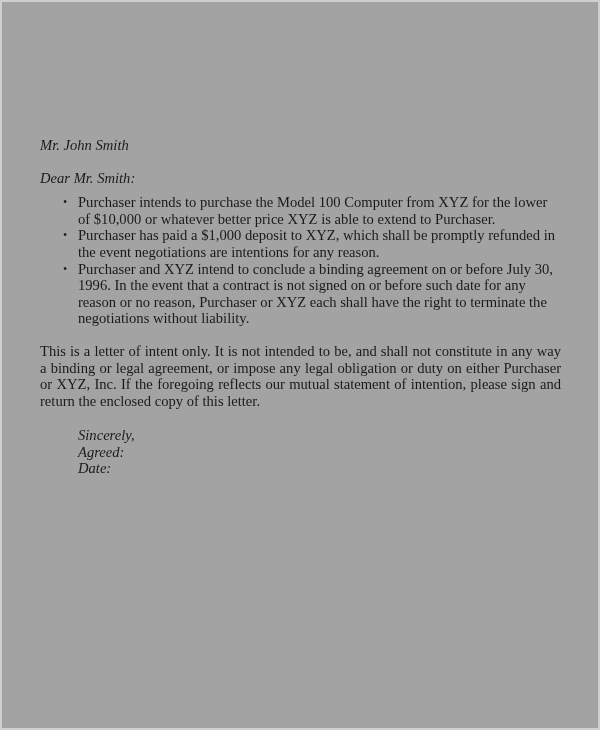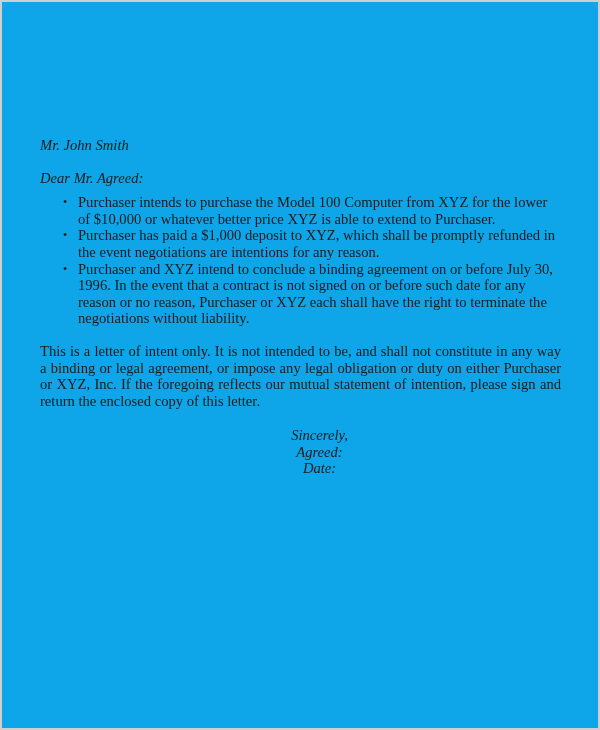--- a/index.html
+++ b/index.html
@@ -6,21 +6,21 @@
       margin: 0;
       padding: 0;
       background: #ffffff;
     }
     .page {
       position: relative;
       width: 600px;
       height: 730px;
       box-sizing: border-box;
       border: 2px solid #cfcfcf;
-      background: #0ea5e9;
+      background: #a3a3a3;
       font-family: "Liberation Serif", "DejaVu Serif", serif;
       font-size: 14.6px;
       line-height: 16.6px;
       color: #1a1a1a;
       overflow: hidden;
     }
     .content {
       position: absolute;
       left: 38px;
       top: 135px;
@@ -47,35 +47,34 @@
     .bullet {
       position: absolute;
       left: -15px;
       top: 0;
       font-size: 12px;
     }
     .closing {
       margin-top: 18px;
       padding-left: 38px;
       line-height: 16.2px;
-      text-align: center;
     }
     .closing-line { display: block; }
   </style>
 </head>
 <body>
 
 <div class="page">
   <div class="content">
 
     <div class="addr-block italic">
       <span class="addr-line">Mr. John Smith</span>
     </div>
 
-    <div class="salutation italic">Dear Mr. Agreed:</div>
+    <div class="salutation italic">Dear Mr. Smith:</div>
 
 
     <ul class="terms">
       <li>
         <span class="bullet">•</span>
         <span>Purchaser intends to purchase the Model 100 Computer from XYZ for the lower of $10,000 or whatever better price XYZ is able to extend to Purchaser.</span>
       </li>
       <li>
         <span class="bullet">•</span>
         <span>Purchaser has paid a $1,000 deposit to XYZ, which shall be promptly refunded in the event negotiations are intentions for any reason.</span>

